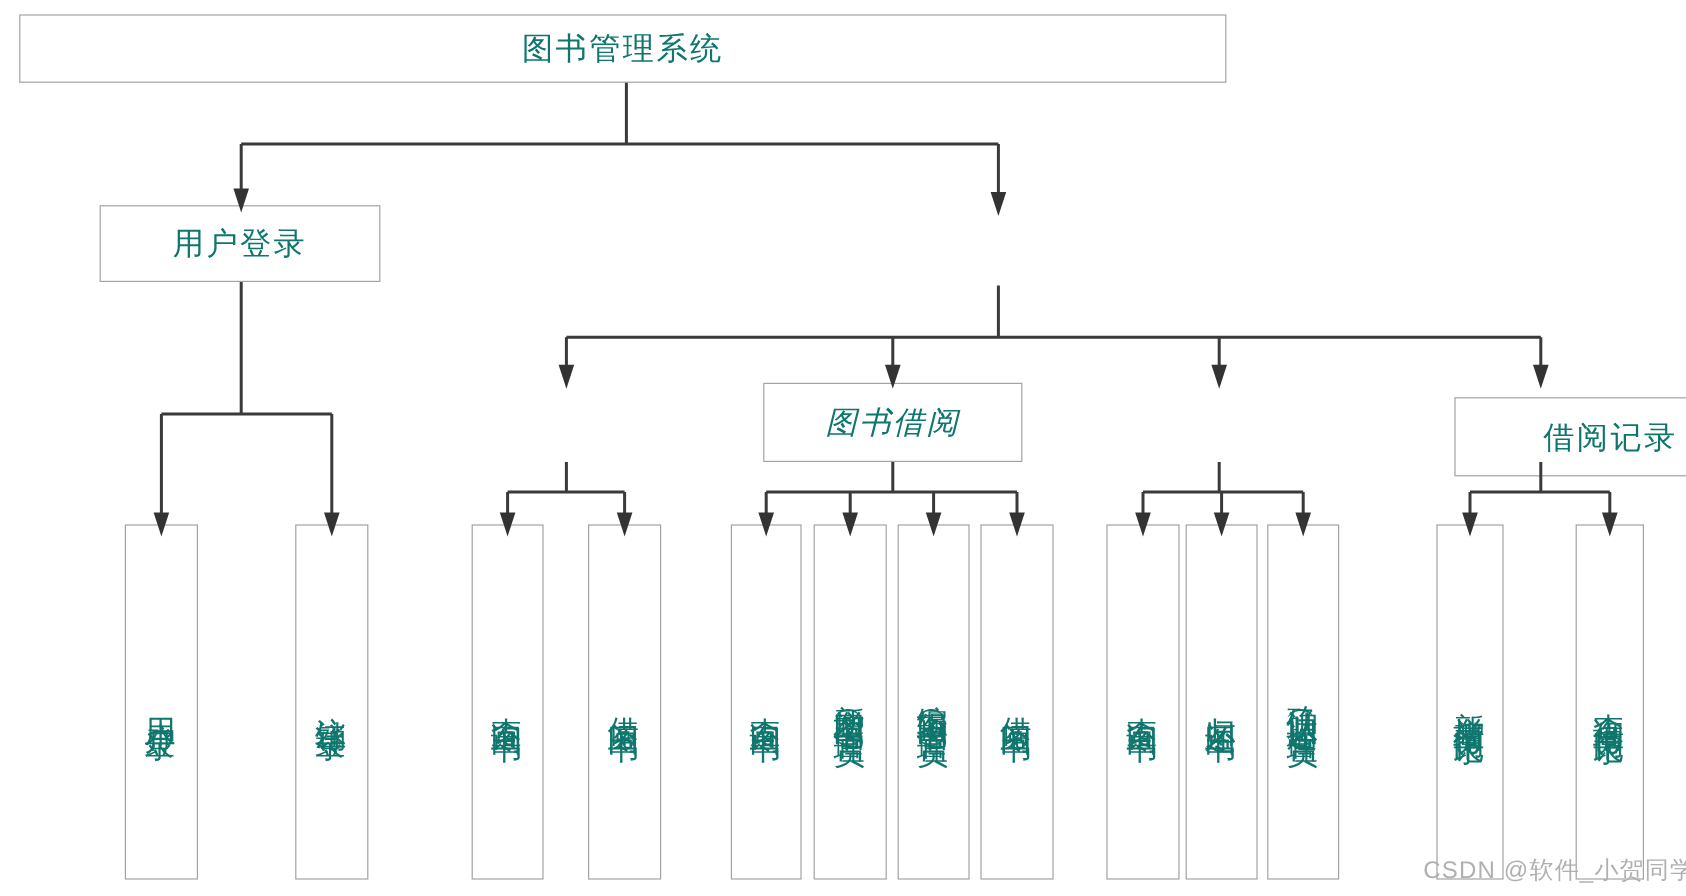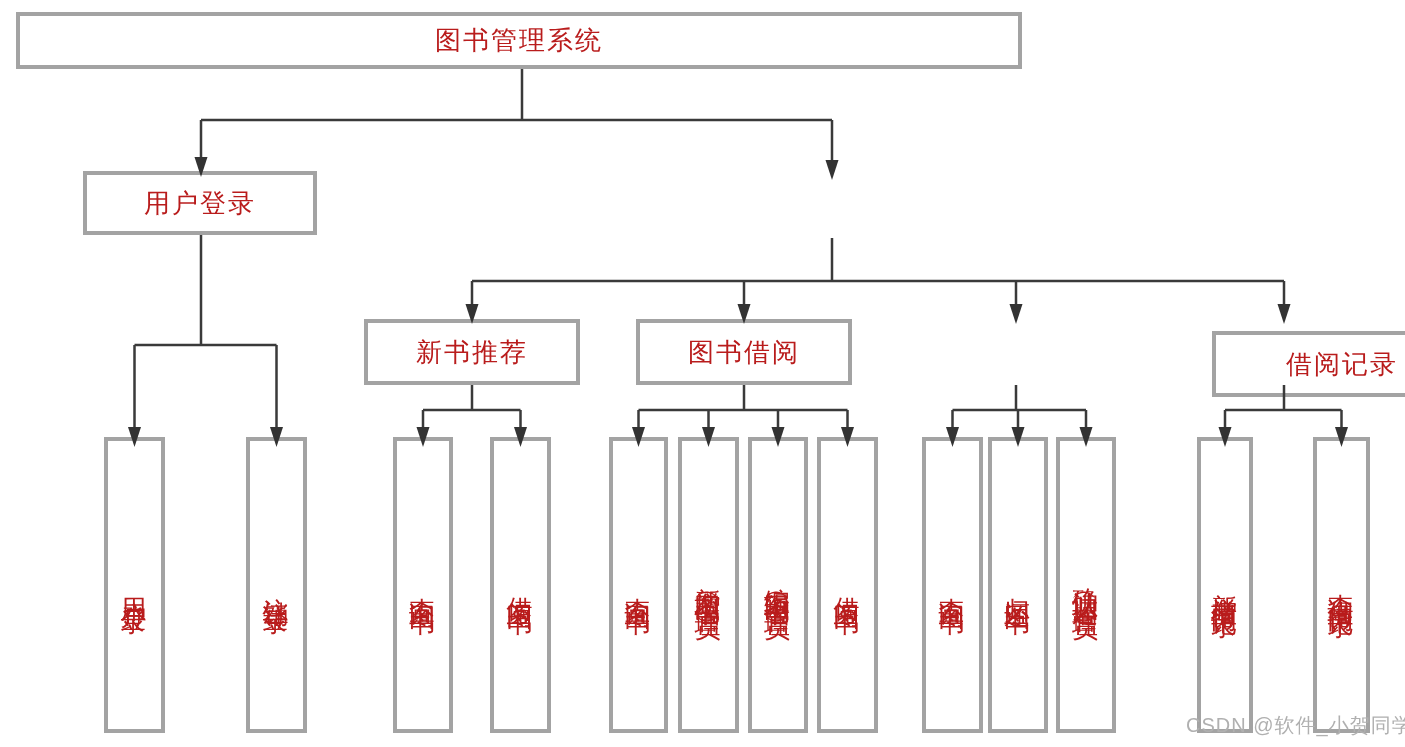--- a/index.html
+++ b/index.html
@@ -8,27 +8,27 @@
     width: 1405px;
     height: 747px;
     background: #ffffff;
     font-family: "Liberation Sans", sans-serif;
     overflow: hidden;
   }
   .node {
     position: absolute;
     box-sizing: border-box;
     background: #ffffff;
-    border: 4px solid #a3a3a3;
+    border: 1px solid #a3a3a3;
     display: flex;
     align-items: center;
     justify-content: center;
     font-size: 26px;
     letter-spacing: 2px;
-    color: #b91c1c;
+    color: #0f766e;
     z-index: 1;
     white-space: nowrap;
   }
   .leaf {
     writing-mode: vertical-rl;
     text-orientation: mixed;
     font-size: 26px;
     letter-spacing: 4px;
     white-space: normal;
   }
@@ -90,22 +90,21 @@
 
     <path d="M1284,385 V411 M1225,410 H1341.5 M1225,410 V430 M1341.5,410 V430"></path>
     <polygon points="1218.5,427 1231.5,427 1225,447"></polygon>
     <polygon points="1335,427 1348,427 1341.5,447"></polygon>
   </svg>
 
   <div class="node" style="left:16px; top:12px; width:1006px; height:57px;">图书管理系统</div>
 
   <div class="node" style="left:83px; top:171px; width:234px; height:64px;">用户登录</div>
 
-  <div class="node" style="left:364px; top:319px; width:216px; height:66px;">新书推荐</div>
-  <div class="node" style="left:636px; top:319px; width:216px; height:66px;">图书借阅</div>
+  <div class="node" style="left:636px; top:319px; width:216px; height:66px;font-style:italic;">图书借阅</div>
   <div class="node" style="left:1176px; top:331px; width:260px; height:66px;margin-left:36px;">借阅记录</div>
 
   <div class="node leaf" style="left:104px; top:437px; width:61px; height:296px;">用户登录</div>
   <div class="node leaf" style="left:246px; top:437px; width:61px; height:296px;">注销登录</div>
 
   <div class="node leaf" style="left:393px; top:437px; width:60px; height:296px;">查询图书</div>
   <div class="node leaf" style="left:490px; top:437px; width:61px; height:296px;">借阅图书</div>
 
   <div class="node leaf" style="left:609px; top:437px; width:59px; height:296px;">查询图书</div>
   <div class="node leaf" style="left:678px; top:437px; width:61px; height:296px;">新增图书（管理员）</div>

